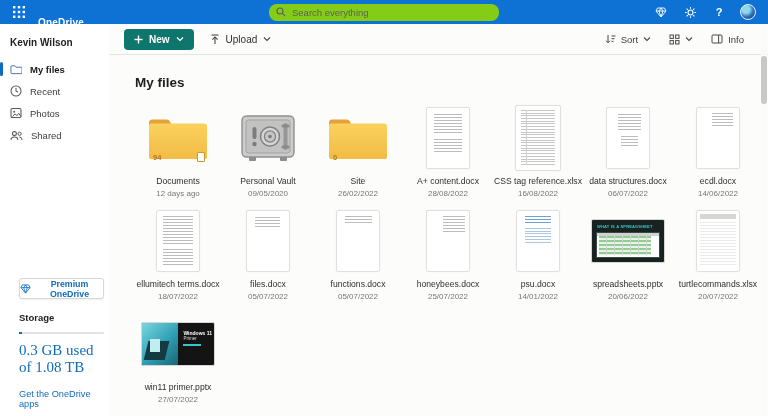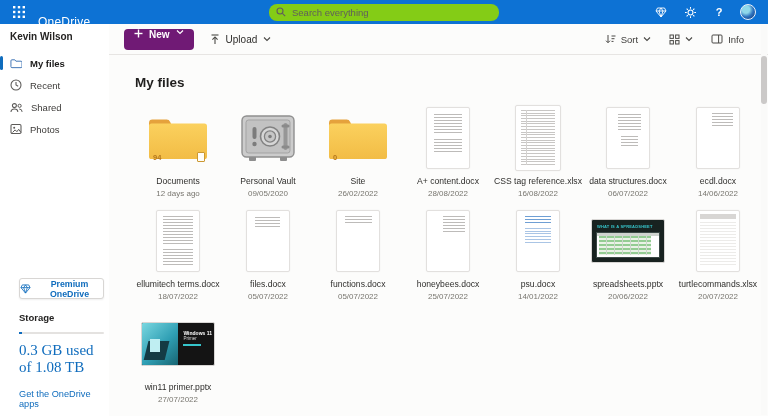--- a/index.html
+++ b/index.html
@@ -11,21 +11,21 @@
     color: #2b2a29;
   }
 
   
   .topbar {
     position: absolute; top: 0; left: 0; right: 0; height: 24px;
     background: #0d72d4; display: flex; align-items: center;
     padding: 0 8px; z-index: 5;
   }
   .waffle { width: 22px; height: 24px; display: flex; align-items: center; justify-content: center; cursor: pointer; }
-  .app-title { color: #fff; font-size: 12px; font-weight: 400; margin-left: 8px; letter-spacing: .2px; margin-top: 20px; }
+  .app-title { color: #fff; font-size: 10px; font-weight: 700; margin-left: 8px; letter-spacing: .2px; margin-top: 20px; }
   .searchbox {
     position: absolute; left: 50%; top: 3.5px; transform: translateX(-50%);
     width: 230px; height: 17px; background: #84cc16; border-radius: 8px;
     display: flex; align-items: center; padding: 0 7px; gap: 6px;
   }
   .searchbox input {
     border: none; outline: none; flex: 1; font-size: 9.5px;
     font-family: "Liberation Sans", sans-serif; color: #3b3a39; background: transparent;
   }
   .searchbox input::placeholder { color: #605e5c; }
@@ -33,21 +33,21 @@
   .tb-icon { display: flex; align-items: center; justify-content: center; width: 16px; height: 16px; cursor: pointer; }
   .help-glyph { color: #fff; font-size: 11px; font-weight: 700; }
   .avatar {
     width: 16px; height: 16px; border-radius: 50%;
     background: radial-gradient(circle at 35% 32%, #8fd8ea 0 28%, #2f74c0 55%, #0d2f6b 100%);
     border: 1px solid #e8f1fb; cursor: pointer;
   }
 
   
   .sidebar {
-    position: absolute; top: 18px; left: 0; bottom: 0; width: 124px;
+    position: absolute; top: 24px; left: 0; bottom: 0; width: 124px;
     background: #fff; border-right: 1px solid #e8e6e4;
   }
   .user-name { padding: 13px 6px 10px 10px; font-size: 10px; font-weight: 700; color: #242322; }
   .nav-item {
     height: 22px; display: flex; align-items: center; gap: 8px;
     padding-left: 10px; cursor: pointer; position: relative;
     color: #5c5a58; font-size: 9.5px;
   }
   .nav-item .nav-label { color: #3d3b39; }
   .nav-item.selected::before {
@@ -73,22 +73,22 @@
   
   .content {
     position: absolute; top: 24px; left: 109px; right: 0; bottom: 0;
     background: #fcfcfb;
   }
   .toolbar {
     height: 31px; display: flex; align-items: center;
     padding: 0 24px 0 15px; gap: 16px; border-bottom: 1px solid #e7e5e3;
   }
   .new-btn {
-    display: inline-flex; gap: 6px;
-    background: #701a75; color: #fff; border: none; border-radius: 4px;
+    display: inline-flex; align-items: center; gap: 6px;
+    background: #0f766e; color: #fff; border: none; border-radius: 4px;
     height: 21px; padding: 0 10px; font-size: 10px; font-weight: 700;
     cursor: pointer; font-family: "Liberation Sans", sans-serif;
   }
   .upload-btn {
     display: inline-flex; align-items: center; gap: 6px; background: transparent; border: none;
     color: #2f2e2c; font-size: 10px; cursor: pointer; font-family: "Liberation Sans", sans-serif;
   }
   .toolbar-right { margin-left: auto; display: flex; align-items: flex-start; gap: 18px; color: #3d3c3a; font-size: 9.5px; }
   .tool-group { display: inline-flex; align-items: center; gap: 5px; cursor: pointer; background: none; border: none; color: #3d3c3a; font-size: 9.5px; font-family: "Liberation Sans", sans-serif; }
 
@@ -254,39 +254,39 @@
       <svg width="12" height="12" viewBox="0 0 12 12">
           <circle cx="6" cy="6" r="5" fill="none" stroke="currentColor" stroke-width="1.05"></circle>
           <polyline points="6,3 6,6 8.2,7.2" fill="none" stroke="currentColor" stroke-width="1.05"></polyline>
         </svg>
     </span>
     <span class="nav-label">Recent</span>
   </div>
 
   <div class="nav-item">
     <span>
+      <svg width="12" height="12" viewBox="0 0 12 12">
+          <rect x="1" y="1.5" width="10" height="9" rx="1.2" fill="none" stroke="currentColor" stroke-width="1.05"></rect>
+          <circle cx="4.2" cy="4.8" r="1" fill="currentColor"></circle>
+          <path d="M2.5 9.5 l2.6-2.6 1.8 1.8 1.8-2.4 2.3 3.2" fill="none" stroke="currentColor" stroke-width="1"></path>
+        </svg>
+    </span>
+    <span class="nav-label">Photos</span>
+  </div>
+
+  <div class="nav-item">
+    <span>
       <svg width="13" height="11" viewBox="0 0 13 11">
           <circle cx="4.4" cy="3.6" r="2" fill="none" stroke="currentColor" stroke-width="1.05"></circle>
           <path d="M1 10 q0-3 3.4-3 q3.4 0 3.4 3" fill="none" stroke="currentColor" stroke-width="1.05"></path>
           <circle cx="9.6" cy="3.8" r="1.6" fill="none" stroke="currentColor" stroke-width="1"></circle>
           <path d="M9.2 7 q2.9 0 2.9 2.9" fill="none" stroke="currentColor" stroke-width="1"></path>
         </svg>
     </span>
     <span class="nav-label">Shared</span>
-  </div>
-
-  <div class="nav-item">
-    <span>
-      <svg width="12" height="12" viewBox="0 0 12 12">
-          <rect x="1" y="1.5" width="10" height="9" rx="1.2" fill="none" stroke="currentColor" stroke-width="1.05"></rect>
-          <circle cx="4.2" cy="4.8" r="1" fill="currentColor"></circle>
-          <path d="M2.5 9.5 l2.6-2.6 1.8 1.8 1.8-2.4 2.3 3.2" fill="none" stroke="currentColor" stroke-width="1"></path>
-        </svg>
-    </span>
-    <span class="nav-label">Photos</span>
   </div>
 
 
   <div class="sidebar-bottom">
     <button class="premium-btn">
       <span>
         <svg width="11" height="10" viewBox="0 0 12 11">
             <path d="M2.5 1 h7 L11 4 6 10 1 4 z M1 4 h10 M6 10 L4 4 l2-3 2 3 z" fill="none" stroke="#0f6cbd" stroke-width="0.9"></path>
           </svg>
       </span>

